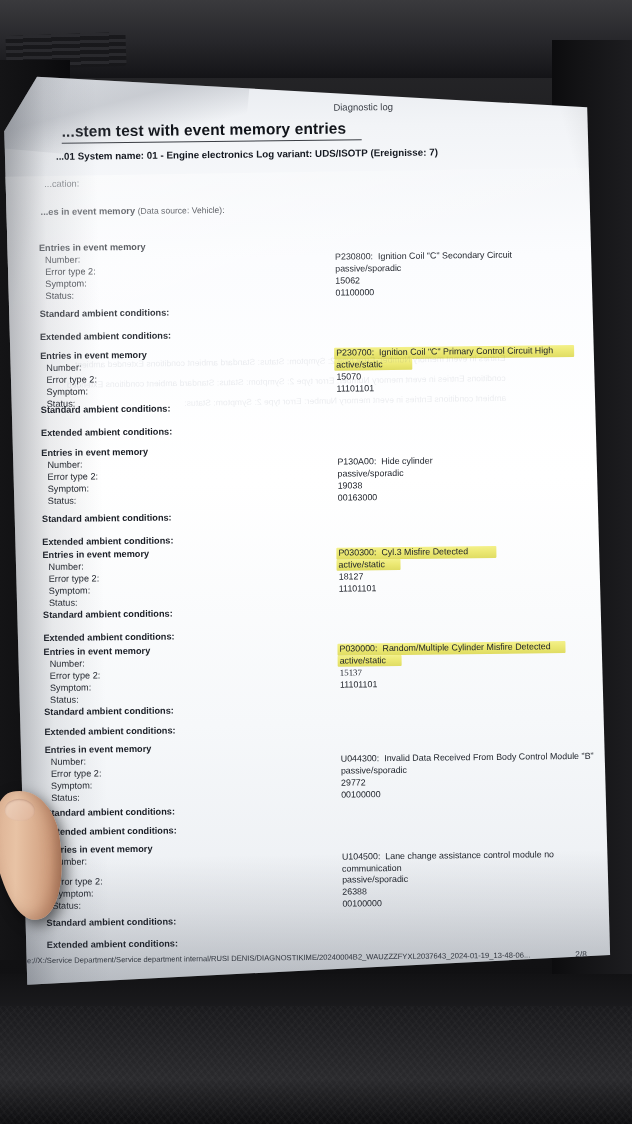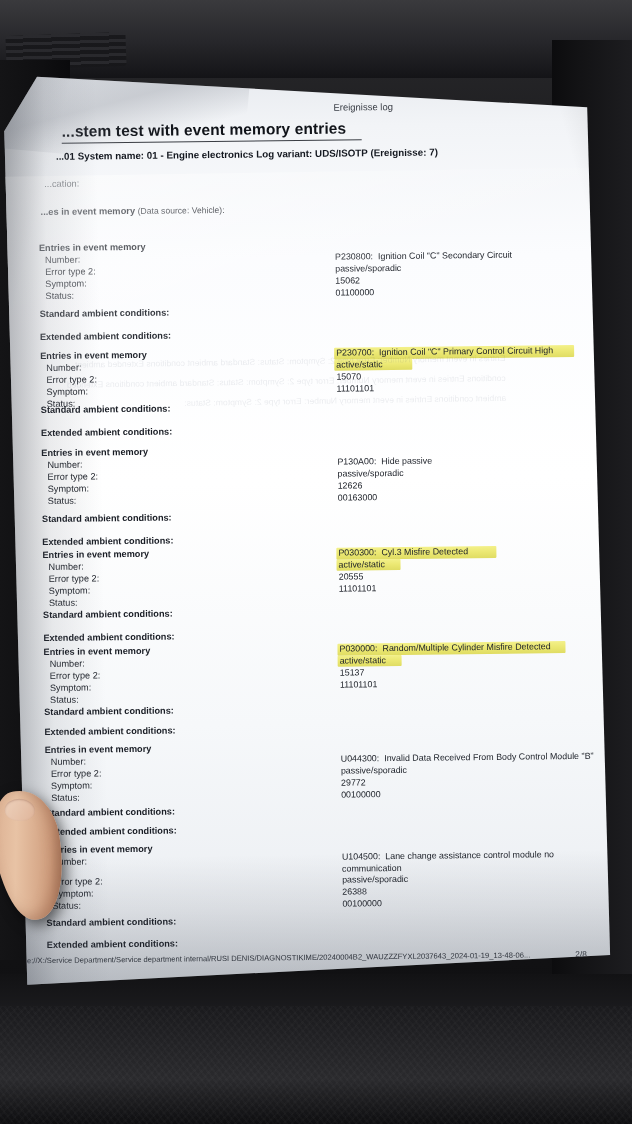--- a/index.html
+++ b/index.html
@@ -169,21 +169,21 @@
   <div class="car-right"></div>
   <div class="car-bottom">
     <div class="seat-texture"></div>
   </div>
 
   <div id="paper-wrap">
     <div id="paper">
 
       <div id="content">
 
-        <div class="doc-head">Ereignisse log</div>
+        <div class="doc-head">Diagnostic log</div>
 
         <div class="title">...stem test with event memory entries</div>
         <div class="title-underline"></div>
 
         <div class="subtitle">...01 System name: 01 - Engine electronics Log variant: UDS/ISOTP (Ereignisse: 7)</div>
 
         <div class="line-loc">...cation:</div>
 
         <div class="line-entries">
           <span>...es in event memory</span>
@@ -227,62 +227,62 @@
         </div>
 
         <div class="block">
           <div class="lbl b" style="left:34px; top:393px;">Entries in event memory</div>
           <div class="lbl" style="left:40px; top:405px;">Number:</div>
           <div class="lbl" style="left:40px; top:417px;">Error type 2:</div>
           <div class="lbl" style="left:40px; top:429px;">Symptom:</div>
           <div class="lbl" style="left:40px; top:441px;">Status:</div>
           <div class="val" style="top:405px;">
             <span>P130A00:</span>
-            &nbsp;<span>Hide passive</span>
+            &nbsp;<span>Hide cylinder</span>
           </div>
           <div class="val" style="top:417px;">passive/sporadic</div>
-          <div class="val" style="top:429px;">12626</div>
+          <div class="val" style="top:429px;">19038</div>
           <div class="val" style="top:441px;">00163000</div>
           <div class="lbl b" style="left:34px; top:459px;">Standard ambient conditions:</div>
           <div class="lbl b" style="left:34px; top:482px;">Extended ambient conditions:</div>
         </div>
 
         <div class="block">
           <div class="hl" style="top:496px; width:160px; height:12px;"></div>
           <div class="hl" style="top:508px; width:64px; height:11px;"></div>
           <div class="lbl b" style="left:34px; top:495px;">Entries in event memory</div>
           <div class="lbl" style="left:40px; top:507px;">Number:</div>
           <div class="lbl" style="left:40px; top:519px;">Error type 2:</div>
           <div class="lbl" style="left:40px; top:531px;">Symptom:</div>
           <div class="lbl" style="left:40px; top:543px;">Status:</div>
           <div class="val" style="top:496px;">
             <span>P030300:</span>
             &nbsp;<span>Cyl.3 Misfire Detected</span>
           </div>
           <div class="val" style="top:508px;">active/static</div>
-          <div class="val" style="top:520px;">20555</div>
+          <div class="val" style="top:520px;">18127</div>
           <div class="val" style="top:532px;">11101101</div>
           <div class="lbl b" style="left:34px; top:555px;">Standard ambient conditions:</div>
           <div class="lbl b" style="left:34px; top:578px;">Extended ambient conditions:</div>
         </div>
 
         <div class="block">
           <div class="hl" style="top:592px; width:228px; height:12px;"></div>
           <div class="hl" style="top:604px; width:64px; height:11px;"></div>
           <div class="lbl b" style="left:34px; top:592px;">Entries in event memory</div>
           <div class="lbl" style="left:40px; top:604px;">Number:</div>
           <div class="lbl" style="left:40px; top:616px;">Error type 2:</div>
           <div class="lbl" style="left:40px; top:628px;">Symptom:</div>
           <div class="lbl" style="left:40px; top:640px;">Status:</div>
           <div class="val" style="top:592px;">
             <span>P030000:</span>
             &nbsp;<span>Random/Multiple Cylinder Misfire Detected</span>
           </div>
           <div class="val" style="top:604px;">active/static</div>
-          <div class="val" style="top:616px;">15137</div>
+          <div class="val" style="top:616px;font-family:Liberation Serif, serif;">15137</div>
           <div class="val" style="top:628px;">11101101</div>
           <div class="lbl b" style="left:34px; top:652px;">Standard ambient conditions:</div>
           <div class="lbl b" style="left:34px; top:672px;">Extended ambient conditions:</div>
         </div>
 
         <div class="block">
           <div class="lbl b" style="left:34px; top:690px;">Entries in event memory</div>
           <div class="lbl" style="left:40px; top:702px;">Number:</div>
           <div class="lbl" style="left:40px; top:714px;">Error type 2:</div>
           <div class="lbl" style="left:40px; top:726px;">Symptom:</div>

